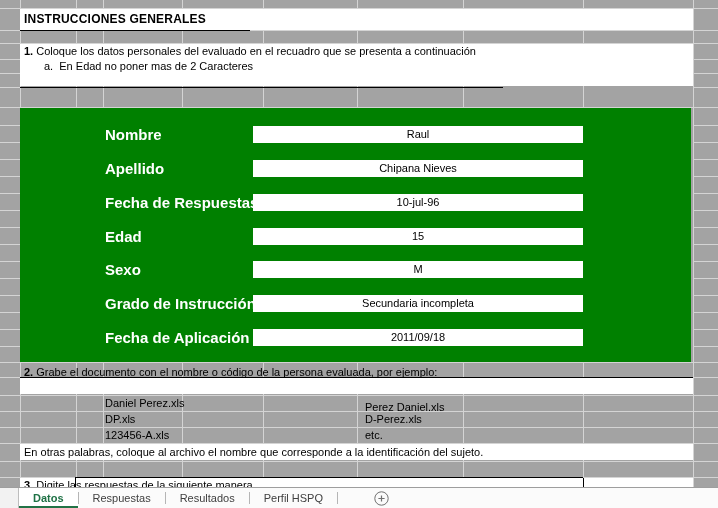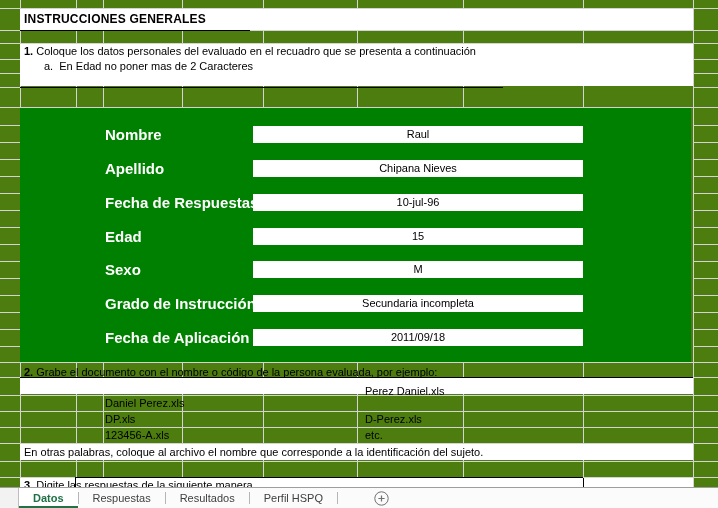--- a/index.html
+++ b/index.html
@@ -1,16 +1,16 @@
 <!DOCTYPE html>
 <html><head>
 <meta charset="utf-8">
 <style>
   html,body{margin:0;padding:0;background:#fff;}
-  .screen{position:relative;width:718px;height:508px;overflow:hidden;background:#4d7c0f;
+  .screen{position:relative;width:718px;height:508px;overflow:hidden;background:#a3a3a3;
           font-family:"Liberation Sans",sans-serif;color:#000;}
   
   .vline{position:absolute;width:1px;background:#d4d4d4;z-index:1;}
   .hline{position:absolute;height:1px;background:#d4d4d4;z-index:1;}
   .cover{position:absolute;background:#fff;z-index:2;}
   .blackline{position:absolute;background:#000;z-index:5;}
   
   .txt{position:absolute;font-size:11px;line-height:15px;white-space:pre;z-index:6;}
   .bold{font-weight:bold;}
   .title-txt{font-size:12px;font-weight:bold;letter-spacing:.2px;line-height:21px;}
@@ -131,21 +131,21 @@
       <div class="g-label" style="top: 221px;">Fecha de Aplicación</div>
       <div class="g-box" style="top: 221px;">2011/09/18</div>
     </div>
 
   <div class="txt" style="left:24px;top:364px;line-height:16px;"><span class="bold">2.</span><span> Grabe el documento con el nombre o código de la persona evaluada, por ejemplo:</span></div>
 
   <div id="file-examples">
       <div class="txt" style="left: 105px; top: 396px;">Daniel Perez.xls</div>
       <div class="txt" style="left: 105px; top: 412px;">DP.xls</div>
       <div class="txt" style="left: 105px; top: 428px;">123456-A.xls</div>
-      <div class="txt" style="left: 365px; top: 384px;">Perez Daniel.xls</div>
+      <div class="txt" style="left: 365px; top: 400px;">Perez Daniel.xls</div>
       <div class="txt" style="left: 365px; top: 412px;">D-Perez.xls</div>
       <div class="txt" style="left: 365px; top: 428px;">etc.</div>
     </div>
 
   <div class="txt" style="left:24px;top:445px;">En otras palabras, coloque al archivo el nombre que corresponde a la identificación del sujeto.</div>
 
   <div class="txt clip3" style="left:24px;top:478px;"><span class="bold">3.</span><span> Digite las respuestas de la siguiente manera</span></div>
 
   <div class="tabbar">
     <div class="stub"></div>

